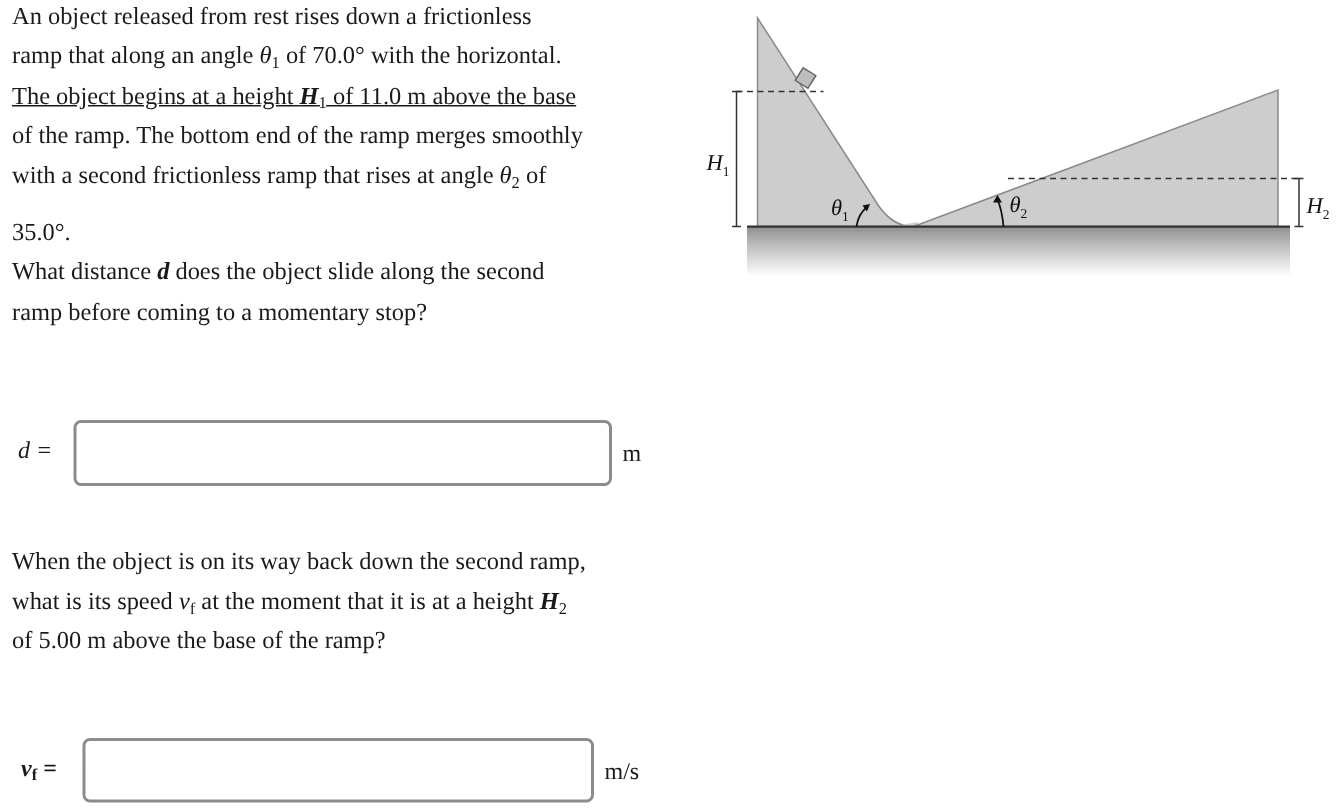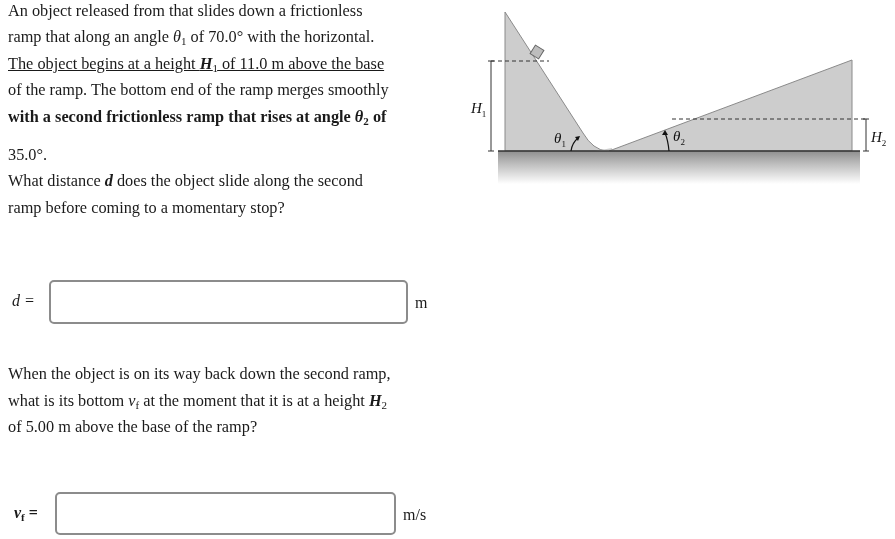--- a/index.html
+++ b/index.html
@@ -24,40 +24,40 @@
     font-family: "Liberation Serif", serif; font-size: 16px; padding: 0 8px;
     outline: none;
   }
   .unit { position: absolute; font-size: 16px; }
   #diagram { position: absolute; left: 470px; top: 0; }
 </style>
 </head>
 <body>
 
 <div>
-  <p class="para" style="top:-2px;"><span>An object released from that slides down a frictionless</span></p>
+  <p class="para" style="top:-2px;"><span>An object released from rest rises down a frictionless</span></p>
   <p class="para" style="top:24px;"><span>ramp that along an angle </span><span class="math"><span>θ</span><sub>1</sub></span><span> of 70.0° with the horizontal.</span></p>
   <p class="para" style="top:51px;text-decoration:underline;"><span>The object begins at a height </span><span class="bold-math"><span>H</span><sub style="font-weight:normal;">1</sub></span><span> of 11.0 m above the base</span></p>
   <p class="para" style="top:77px;"><span>of the ramp. The bottom end of the ramp merges smoothly</span></p>
-  <p class="para" style="top:104px;font-weight:bold;"><span>with a second frictionless ramp that rises at angle </span><span class="math"><span>θ</span><sub>2</sub></span><span> of</span></p>
+  <p class="para" style="top:104px;"><span>with a second frictionless ramp that rises at angle </span><span class="math"><span>θ</span><sub>2</sub></span><span> of</span></p>
   <p class="para" style="top:130px;margin-top:12px;"><span>35.0°.</span></p>
 </div>
 
 <div>
   <p class="para" style="top:168px;"><span>What distance </span><span class="bold-math">d</span><span> does the object slide along the second</span></p>
   <p class="para" style="top:195px;"><span>ramp before coming to a momentary stop?</span></p>
 
   <span class="answer-label" style="left:12px; top:292px;">d =</span>
   <input class="answer-box" type="text" style="left: 49px; top: 280px; width: 359px; height: 44px;" value="">
   <span class="unit" style="left:415px; top:294px;">m</span>
 </div>
 
 <div>
   <p class="para" style="top:361px;"><span>When the object is on its way back down the second ramp,</span></p>
-  <p class="para" style="top:388px;"><span>what is its bottom </span><span class="math"><span>v</span><sub>f</sub></span><span> at the moment that it is at a height </span><span class="bold-math"><span>H</span><sub style="font-weight:normal;">2</sub></span></p>
+  <p class="para" style="top:388px;"><span>what is its speed </span><span class="math"><span>v</span><sub>f</sub></span><span> at the moment that it is at a height </span><span class="bold-math"><span>H</span><sub style="font-weight:normal;">2</sub></span></p>
   <p class="para" style="top:414px;"><span>of 5.00 m above the base of the ramp?</span></p>
 
   <span class="answer-label" style="left:14px; top:504px;font-weight:bold;"><span>v</span><sub>f</sub><span style="font-style:normal;"> =</span></span>
   <input class="answer-box" type="text" style="left: 55px; top: 492px; width: 341px; height: 43px;" value="">
   <span class="unit" style="left:403px; top:506px;">m/s</span>
 </div>
 
 <svg id="diagram" width="425" height="200" viewBox="470 0 425 200">
   <defs>
     <linearGradient id="groundGrad" x1="0" y1="0" x2="0" y2="1">

